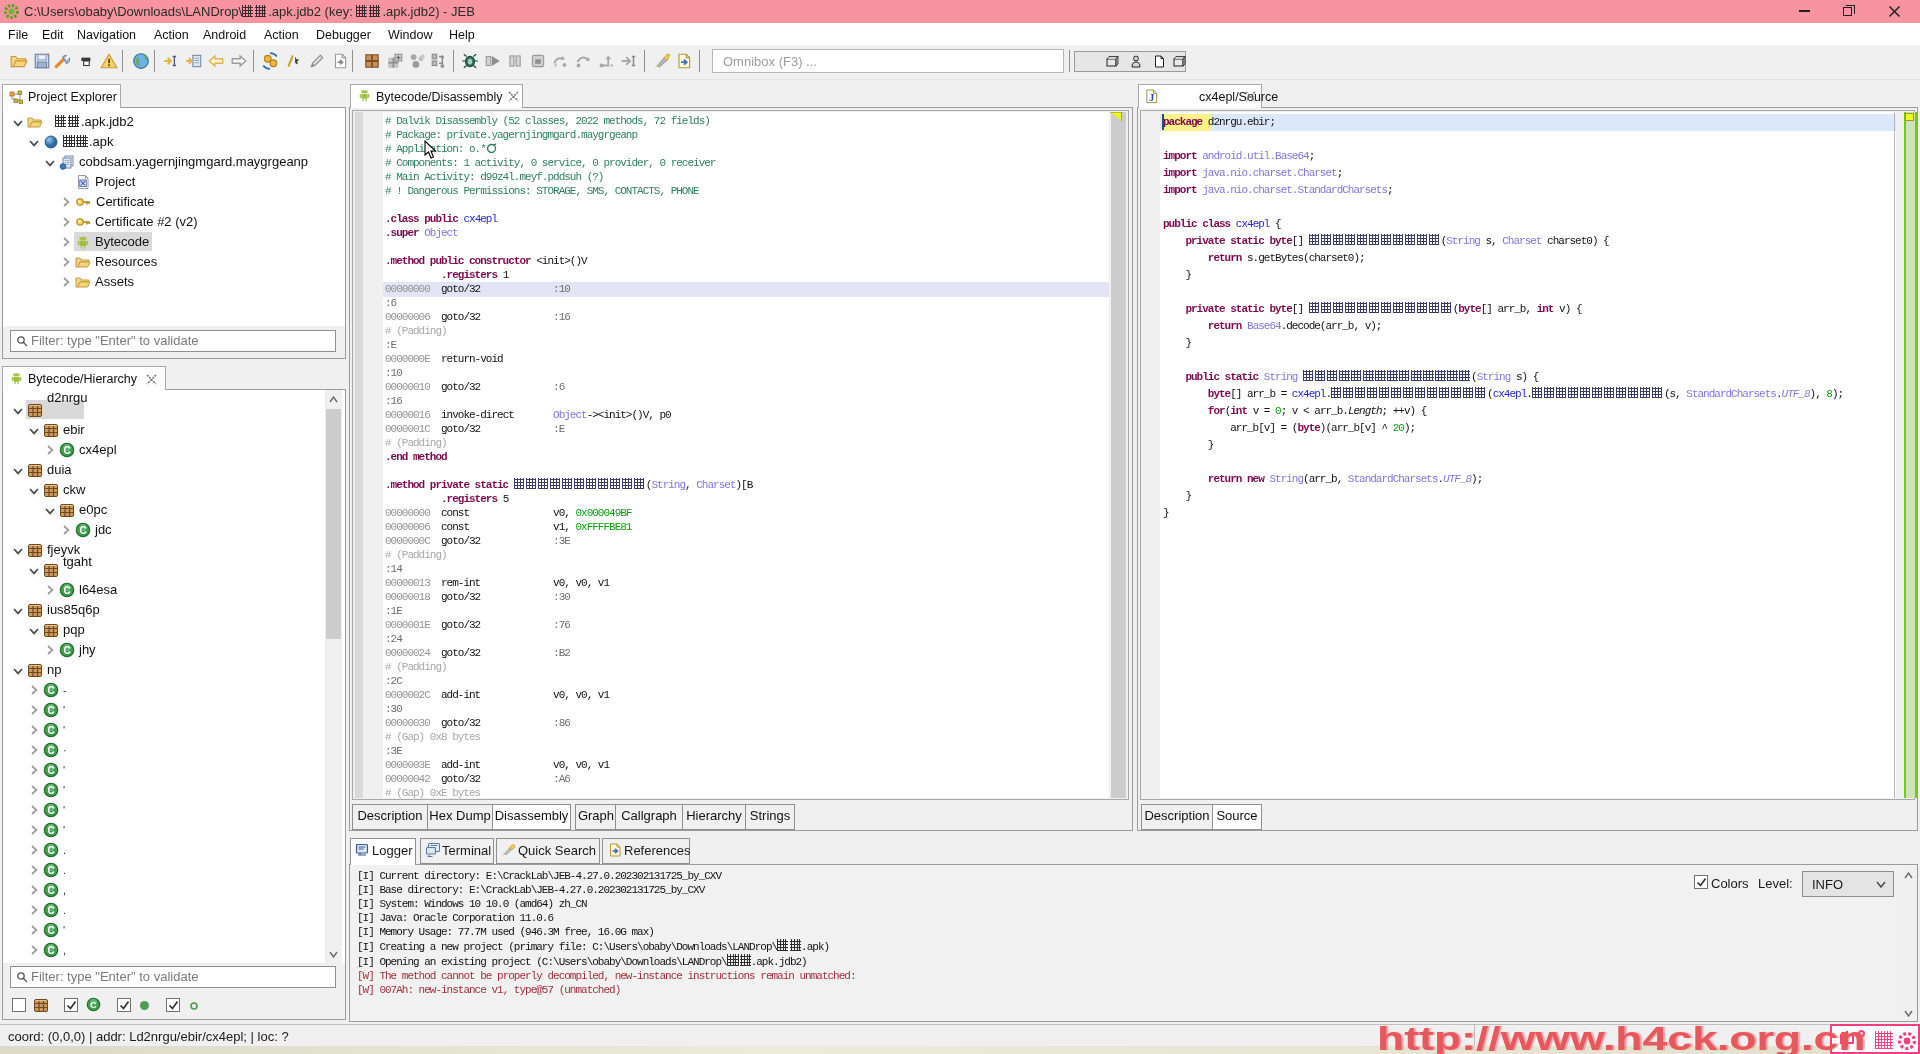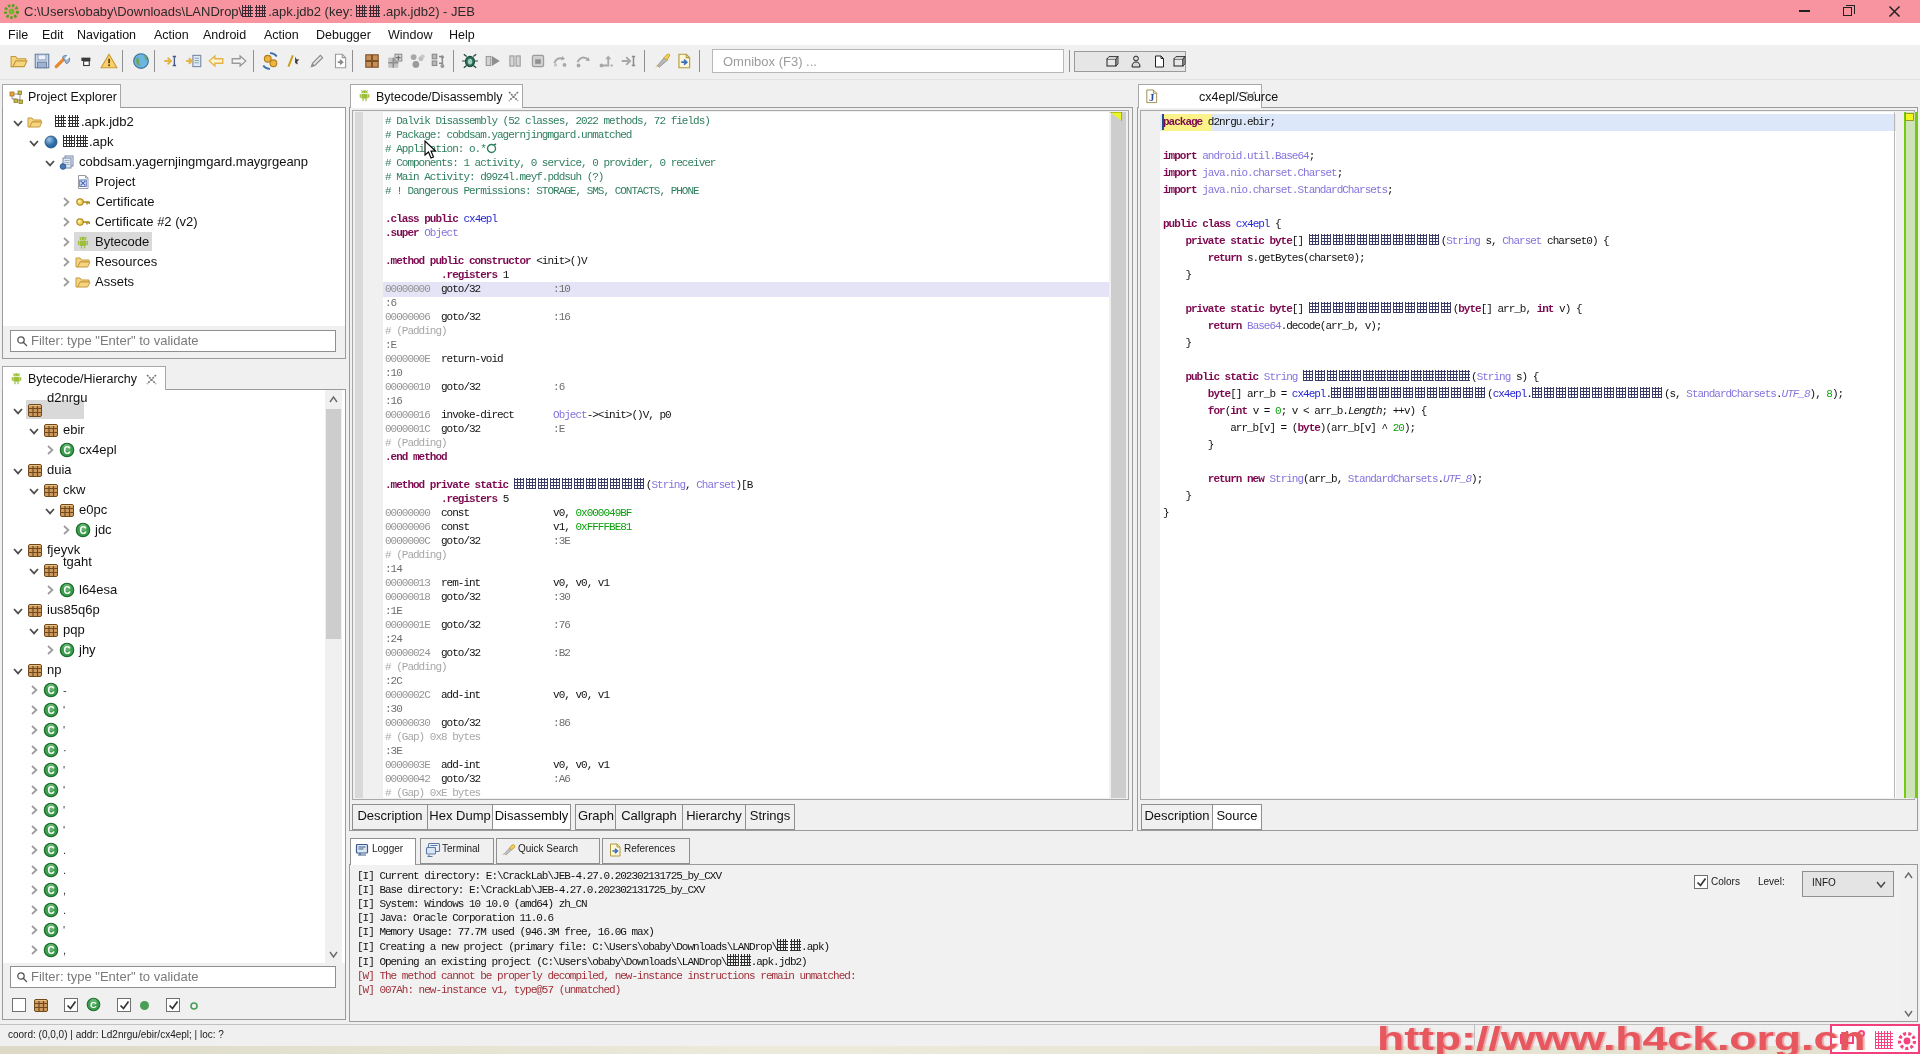--- a/index.html
+++ b/index.html
@@ -1,18 +1,18 @@
 <!DOCTYPE html>
 <html><head><meta charset="utf-8"><style>
 *{margin:0;padding:0;box-sizing:border-box}
 html,body{width:1920px;height:1054px;overflow:hidden;background:#f0f0f0;
   font-family:"Liberation Sans",sans-serif;-webkit-font-smoothing:antialiased}
 .abs{position:absolute}
 .mono{font-family:"Liberation Mono",monospace;font-size:11px;letter-spacing:-1px;line-height:14px;white-space:pre}
-.ui{font-size:10px;color:#1a1a1a}
+.ui{font-size:13px;color:#1a1a1a}
 .tl{font-size:12.5px;color:#111}
 .panel{position:absolute;border:1px solid #9b9b9b;background:#f0f0f0}
 .tab{position:absolute;background:#fff;border:1px solid #a8a8a8;border-bottom:none;
   font-size:12.5px;color:#111;z-index:3}
 .btab{position:absolute;border:1px solid #8f8f8f;font-size:13px;color:#111;
   text-align:center;background:#f0f0f0;line-height:22px}
 .k{display:inline-block;height:11px;vertical-align:-1px;background:
   repeating-linear-gradient(90deg,rgba(255,255,255,0) 0 10.5px,#fff 10.5px 12px),
   repeating-linear-gradient(90deg,#3b3b68 0 1px,rgba(0,0,0,0) 1px 3px),
   repeating-linear-gradient(0deg,#3b3b68 0 1.1px,rgba(0,0,0,0) 1.1px 3.1px)}
@@ -667,21 +667,21 @@
 <div class="abs" style="left:355px;top:112px;width:8px;height:686px;background:#d9d9d9"></div>
 <div class="abs" style="left:383px;top:112px;width:726px;height:686px;background:#fff"></div>
 <div class="abs" style="left:383px;top:282px;width:726px;height:15px;background:#e4e4f6"></div>
 <div class="abs" style="left:1110px;top:112px;width:17px;height:686px;background:#f0f0f0"></div>
 <div class="abs" style="left:1111px;top:112px;width:15px;height:686px;background:#cdcdcd"></div>
 <svg style="position:absolute;left:1110px;top:112px;z-index:4" width="12" height="9" viewBox="0 0 12 9">
     <path d="M0 0 h12 v9Z" fill="#eaf720"></path>
     <path d="M0 0 h12 v9" fill="none" stroke="#7a8a10" stroke-width="1.2"></path>
   </svg>
 <div class="abs mono" style="left:385px;top:114px;width:723px;height:686px;overflow:hidden;color:#111"><span style="color:#2f7f5e"># Dalvik Disassembly (52 classes, 2022 methods, 72 fields)</span>
-<span style="color:#2f7f5e"># Package: cobdsam.yagernjingmgard.unmatched</span>
+<span style="color:#2f7f5e"># Package: private.yagernjingmgard.maygrgeanp</span>
 <span style="color:#2f7f5e"># Application: o.*<svg width="11" height="11" viewBox="0 0 11 11" style="vertical-align:-2px">
         <circle cx="5.5" cy="5.5" r="4" fill="none" stroke="#2f7f5e" stroke-width="1.4"></circle>
         <path d="M8 2 l2-1" stroke="#2f7f5e" stroke-width="1.4"></path>
       </svg></span>
 <span style="color:#2f7f5e"># Components: 1 activity, 0 service, 0 provider, 0 receiver</span>
 <span style="color:#2f7f5e"># Main Activity: d99z4l.meyf.pddsuh (?)</span>
 <span style="color:#2f7f5e"># ! Dangerous Permissions: STORAGE, SMS, CONTACTS, PHONE</span>
 
 <b style="color:#7d0a50">.class public</b> <span style="color:#2727d5">cx4epl</span>
 <b style="color:#7d0a50">.super</b> <span style="color:#8673dd">Object</span>

